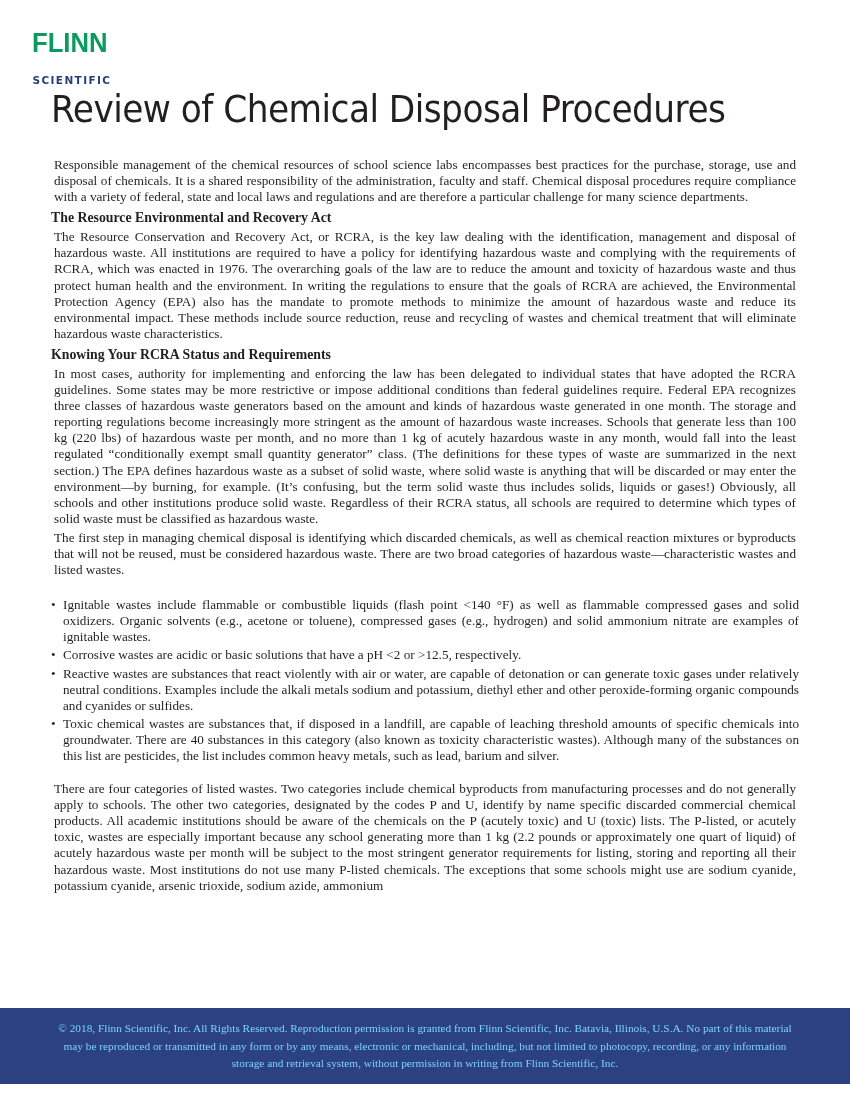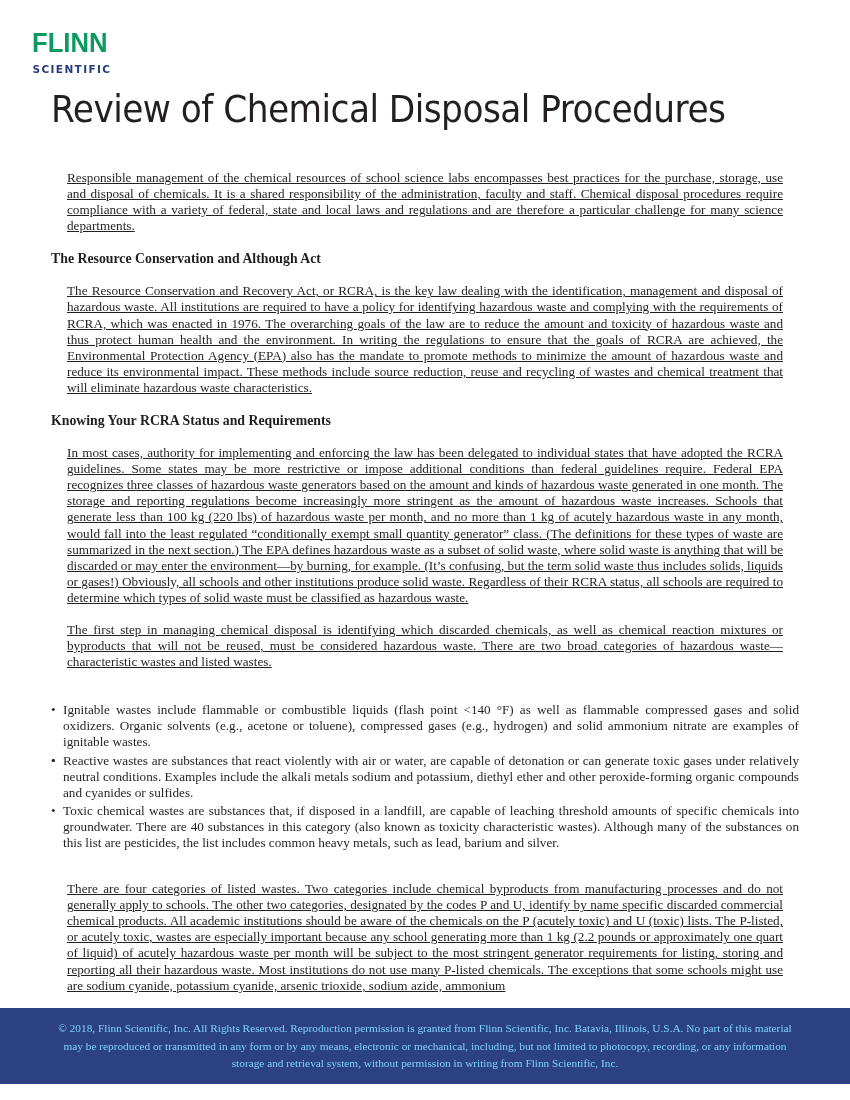--- a/index.html
+++ b/index.html
@@ -8,33 +8,33 @@
     font-family: "Liberation Serif", "DejaVu Serif", serif; color: #231f20;
   }
   .logo { position: absolute; left: 32px; top: 30px; text-align: right; }
   .logo-top {
     font-family: "Liberation Sans", "DejaVu Sans", sans-serif; font-weight: bold;
     color: #0b9a5f; font-size: 27px; line-height: 26px; letter-spacing: 0px;
     transform: scaleX(0.95); transform-origin: left;
   }
   .logo-bottom {
     font-family: "DejaVu Sans", sans-serif; font-weight: bold; color: #263d7a;
-    font-size: 10.5px; line-height: 12px; letter-spacing: 1.4px; margin-top: 7px;
+    font-size: 10.5px; line-height: 12px; letter-spacing: 1.4px; margin-top: 18px;
   }
   .title {
     position: absolute; left: 51px; top: 85px; margin: 0;
     font-family: "DejaVu Sans", "Liberation Sans", sans-serif; font-weight: normal;
     font-size: 37px; line-height: 50px; color: #231f20; letter-spacing: -0.6px;
     transform: scaleX(0.93); transform-origin: left;
   }
   .content {
     position: absolute; left: 51px; top: 154px; width: 748px;
     font-size: 13.2px; line-height: 16.1px;
   }
-  .content p { margin: 16px; text-align: justify; text-decoration: underline; }
+  .content p { margin: 3px; text-align: justify; }
   .content h2 {
     margin: 4px 0 0 0; font-size: 13.8px; line-height: 17px; font-weight: bold;
   }
   .gap { height: 14px; }
   .bullets { margin: 0; padding: 0; list-style: none; }
   .bullets li { position: relative; padding-left: 12px; margin-top: 2px; text-align: justify; }
   .bullets li .dot { position: absolute; left: 0; top: 0; }
   .footer {
     position: absolute; left: 0; top: 1008px; width: 850px; height: 76px;
     background: #2c4280; color: #7dd3fc; padding-left: 25px;
@@ -50,37 +50,38 @@
 <div class="logo">
   <div class="logo-top">FLINN</div>
   <div class="logo-bottom">SCIENTIFIC</div>
 </div>
 
 <h1 class="title">Review of Chemical Disposal Procedures</h1>
 
 <div class="content">
   <p>Responsible management of the chemical resources of school science labs encompasses best practices for the purchase, storage, use and disposal of chemicals. It is a shared responsibility of the administration, faculty and staff. Chemical disposal procedures require compliance with a variety of federal, state and local laws and regulations and are therefore a particular challenge for many science departments.</p>
 
-  <h2>The Resource Conservation and Although Act</h2>
+  <h2>The Resource Environmental and Recovery Act</h2>
   <p>The Resource Conservation and Recovery Act, or RCRA, is the key law dealing with the identification, management and disposal of hazardous waste. All institutions are required to have a policy for identifying hazardous waste and complying with the requirements of RCRA, which was enacted in 1976. The overarching goals of the law are to reduce the amount and toxicity of hazardous waste and thus protect human health and the environment. In writing the regulations to ensure that the goals of RCRA are achieved, the Environmental Protection Agency (EPA) also has the mandate to promote methods to minimize the amount of hazardous waste and reduce its environmental impact. These methods include source reduction, reuse and recycling of wastes and chemical treatment that will eliminate hazardous waste characteristics.</p>
 
   <h2>Knowing Your RCRA Status and Requirements</h2>
   <p>In most cases, authority for implementing and enforcing the law has been delegated to individual states that have adopted the RCRA guidelines. Some states may be more restrictive or impose additional conditions than federal guidelines require. Federal EPA recognizes three classes of hazardous waste generators based on the amount and kinds of hazardous waste generated in one month. The storage and reporting regulations become increasingly more stringent as the amount of hazardous waste increases. Schools that generate less than 100 kg (220 lbs) of hazardous waste per month, and no more than 1 kg of acutely hazardous waste in any month, would fall into the least regulated “conditionally exempt small quantity generator” class. (The definitions for these types of waste are summarized in the next section.) The EPA defines hazardous waste as a subset of solid waste, where solid waste is anything that will be discarded or may enter the environment—by burning, for example. (It’s confusing, but the term solid waste thus includes solids, liquids or gases!) Obviously, all schools and other institutions produce solid waste. Regardless of their RCRA status, all schools are required to determine which types of solid waste must be classified as hazardous waste.</p>
 
   <p>The first step in managing chemical disposal is identifying which discarded chemicals, as well as chemical reaction mixtures or byproducts that will not be reused, must be considered hazardous waste. There are two broad categories of hazardous waste—characteristic wastes and listed wastes.</p>
 
   <div class="gap"></div>
 
   <ul class="bullets">
     <li>
       <span class="dot">•</span>
       <span>Ignitable wastes include flammable or combustible liquids (flash point &lt;140 °F) as well as flammable compressed gases and solid oxidizers. Organic solvents (e.g., acetone or toluene), compressed gases (e.g., hydrogen) and solid ammonium nitrate are examples of ignitable wastes.</span>
     </li>
     <li>
       <span class="dot">•</span>
+      <span>Corrosive wastes are acidic or basic solutions that have a pH &lt;2 or &gt;12.5, respectively.</span>
     </li>
     <li>
       <span class="dot">•</span>
       <span>Reactive wastes are substances that react violently with air or water, are capable of detonation or can generate toxic gases under relatively neutral conditions. Examples include the alkali metals sodium and potassium, diethyl ether and other peroxide-forming organic compounds and cyanides or sulfides.</span>
     </li>
     <li>
       <span class="dot">•</span>
       <span>Toxic chemical wastes are substances that, if disposed in a landfill, are capable of leaching threshold amounts of specific chemicals into groundwater. There are 40 substances in this category (also known as toxicity characteristic wastes). Although many of the substances on this list are pesticides, the list includes common heavy metals, such as lead, barium and silver.</span>
     </li>
   </ul>

